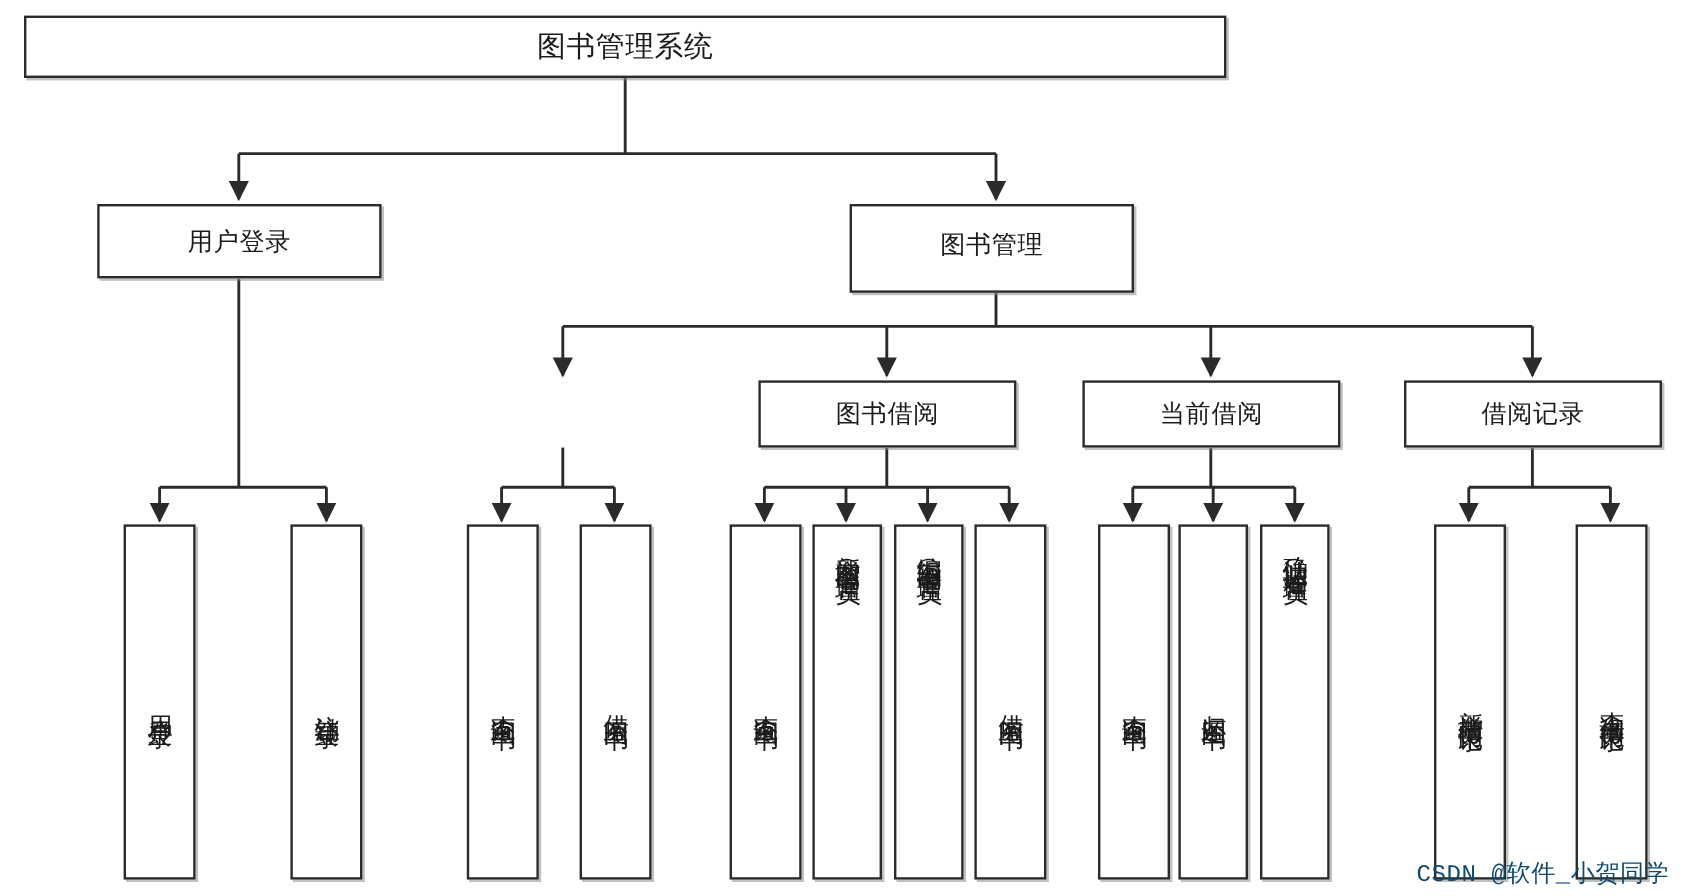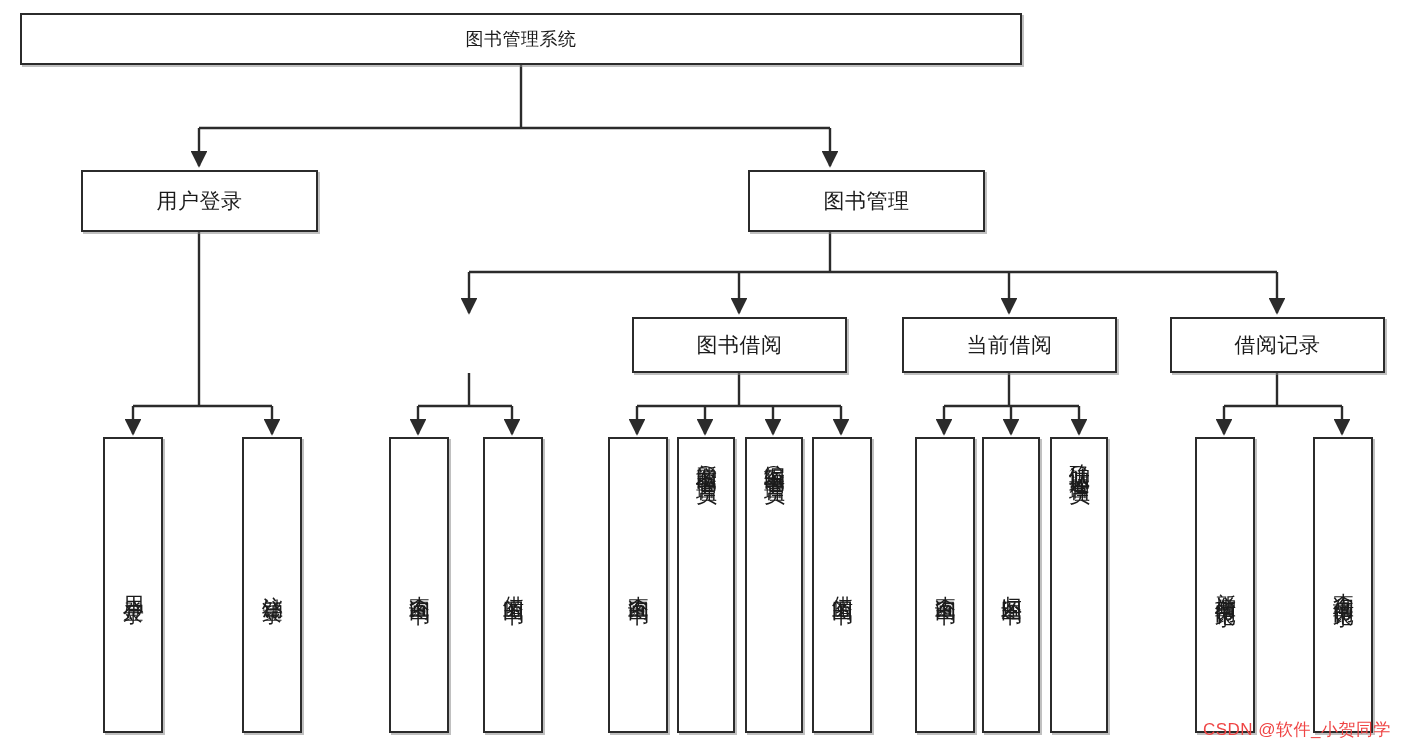--- a/index.html
+++ b/index.html
@@ -23,44 +23,44 @@
     justify-content:center;
   }
   .node .lbl{
     color:#1b1b1b;
     text-align:center;
     line-height:1.18;
     white-space:pre;
   }
   
   .h-node .lbl{font-size:21px;letter-spacing:.5px;}
-  .node.root .lbl{font-size:18px;}
+  .node.root .lbl{font-size:24px;}
 
   
   .v-node{
     align-items:flex-start;
     justify-content:center;
     padding-top:8px;
   }
   .v-node .lbl{
     writing-mode:vertical-rl;
     text-orientation:upright;
     font-size:21px;
     letter-spacing:3px;
     line-height:1;
   }
   .v-node.center .lbl{margin-top:auto;margin-bottom:auto;}
   .v-node.center{align-items:center;padding-top:0;}
 
   .watermark{
     position:absolute;
     right:14px;bottom:6px;
-    font-size:17px;
-    color:#ef4444;
-    font-family:Liberation Sans, sans-serif;
+    font-size:20px;
+    color:#0c4a6e;
+    font-family:Liberation Mono, monospace;
     white-space:nowrap;
     letter-spacing:.5px;
   }
 </style>
 </head>
 <body>
 
 <div id="canvas">
 
   <svg class="edges" viewBox="0 0 1405 747" xmlns="http://www.w3.org/2000/svg">
@@ -113,21 +113,21 @@
     </g>
   </svg>
 
   <div class="node h-node root" style="left:20px;top:13px;width:1002px;height:52px;">
     <span class="lbl">图书管理系统</span>
   </div>
 
   <div class="node h-node" style="left:81px;top:170px;width:237px;height:62px;">
     <span class="lbl">用户登录</span>
   </div>
-  <div class="node h-node" style="left:748px;top:170px;width:237px;height:62px;">
+  <div class="node h-node" style="left:708px;top:170px;width:237px;height:74px;font-family:Liberation Mono, monospace;">
     <span class="lbl">图书管理</span>
   </div>
 
   <div class="node h-node" style="left:632px;top:317px;width:215px;height:56px;justify-content:center;">
     <span class="lbl">图书借阅</span>
   </div>
   <div class="node h-node" style="left:902px;top:317px;width:215px;height:56px;">
     <span class="lbl">当前借阅</span>
   </div>
   <div class="node h-node" style="left:1170px;top:317px;width:215px;height:56px;">

